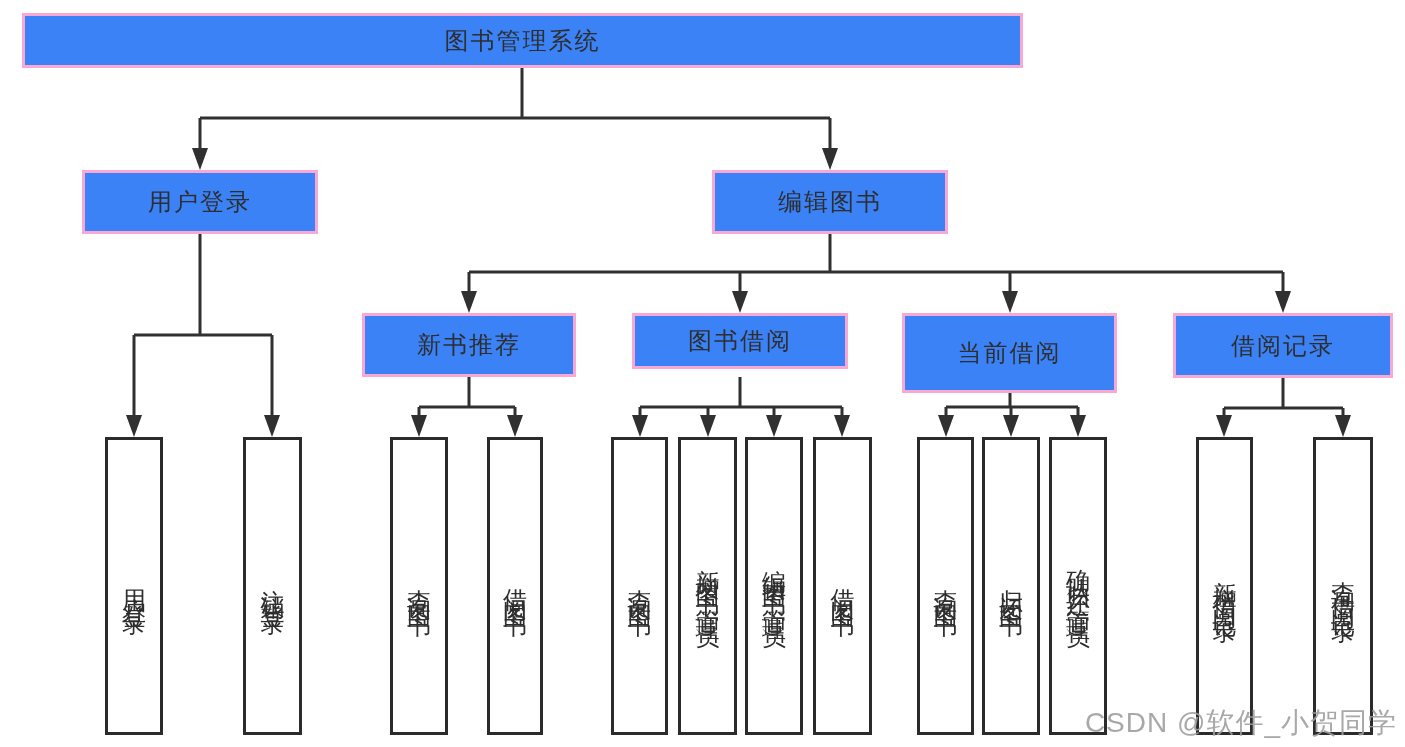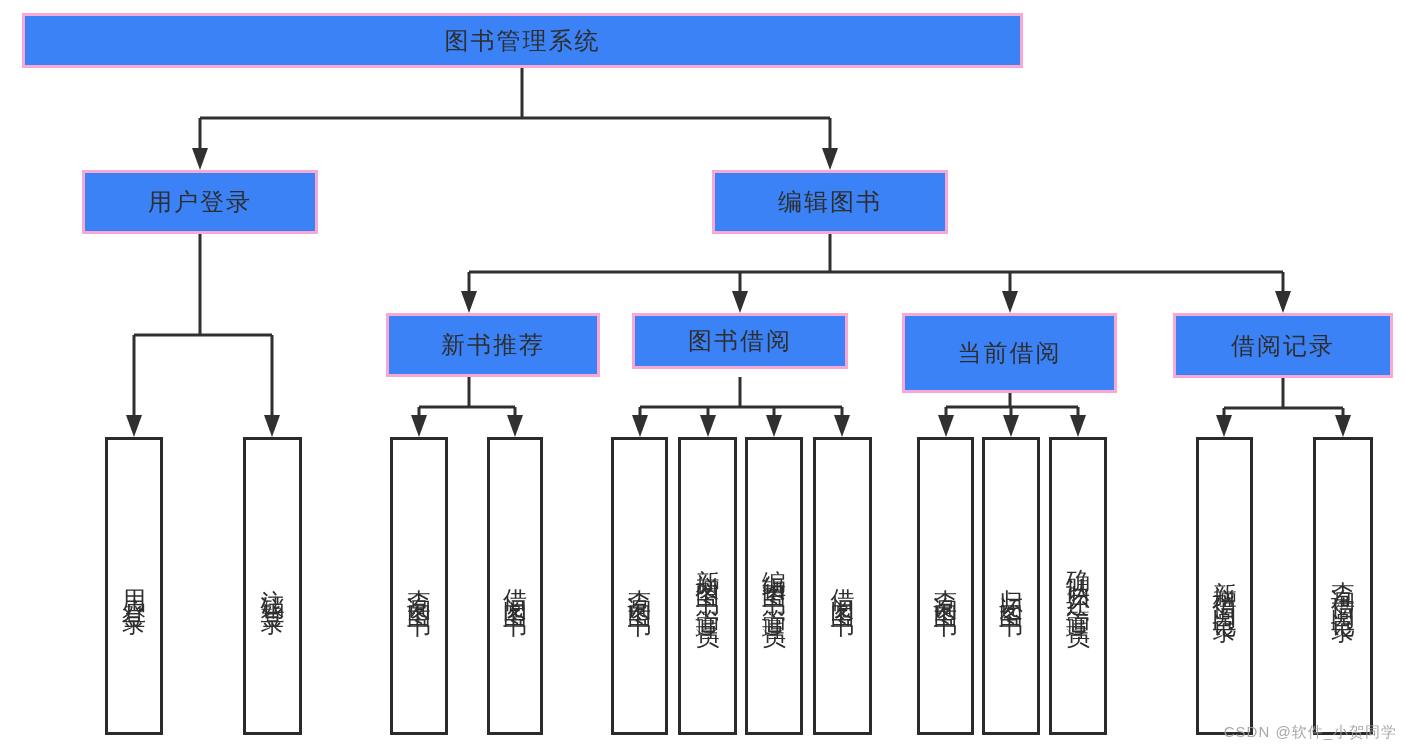--- a/index.html
+++ b/index.html
@@ -48,21 +48,21 @@
     writing-mode: vertical-rl;
     text-orientation: mixed;
     font-size: 24px;
     letter-spacing: 8px;
     line-height: 1;
   }
   #watermark {
     position: absolute;
     right: 8px;
     bottom: 5px;
-    font-size: 15px;
+    font-size: 28px;
     color: rgba(158,158,158,0.9);
     letter-spacing: 1px;
     z-index: 3;
     white-space: nowrap;
   }
 </style>
 </head>
 <body>
 
 <div id="stage">
@@ -110,21 +110,21 @@
       <polygon points="1216,415 1232,415 1224,437"></polygon>
       <polygon points="1335,415 1351,415 1343,437"></polygon>
     </g>
   </svg>
 
   <div class="node" style="left:22px; top:13px; width:1001px; height:55px;">图书管理系统</div>
 
   <div class="node" style="left:82px; top:170px; width:236px; height:64px;">用户登录</div>
   <div class="node" style="left:712px; top:170px; width:236px; height:64px;">编辑图书</div>
 
-  <div class="node" style="left:362px; top:313px; width:214px; height:64px;margin-left:24px;">新书推荐</div>
+  <div class="node" style="left:362px; top:313px; width:214px; height:64px;">新书推荐</div>
   <div class="node" style="left:632px; top:313px; width:216px; height:56px;">图书借阅</div>
   <div class="node" style="left:902px; top:313px; width:215px; height:80px;">当前借阅</div>
   <div class="node" style="left:1173px; top:313px; width:220px; height:65px;">借阅记录</div>
 
   <div class="vnode" style="left:105px; width:58px;">
     <span class="vtxt">用户登录</span>
   </div>
   <div class="vnode" style="left:243px; width:59px;">
     <span class="vtxt">注销登录</span>
   </div>

